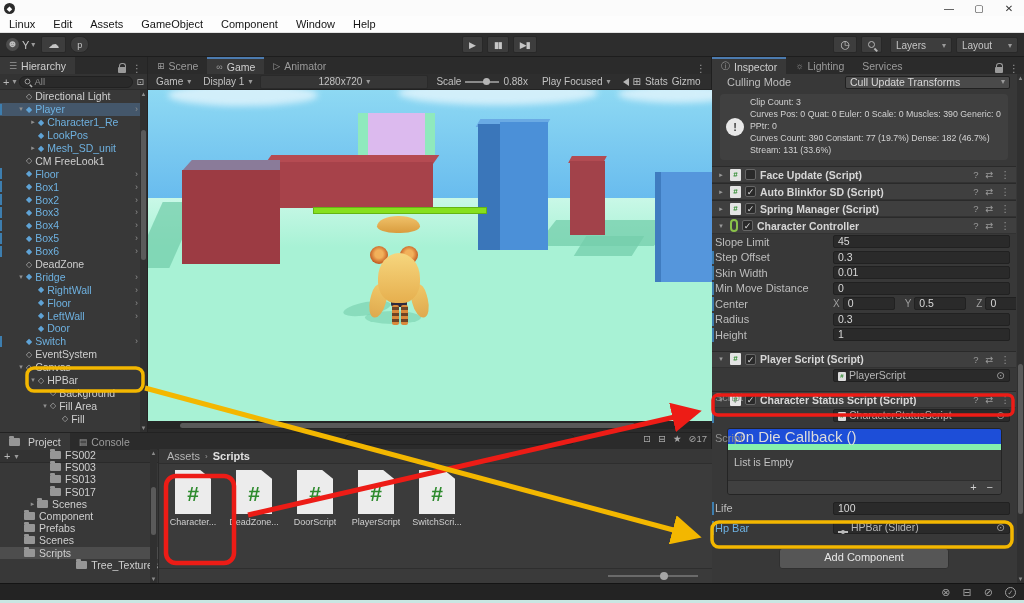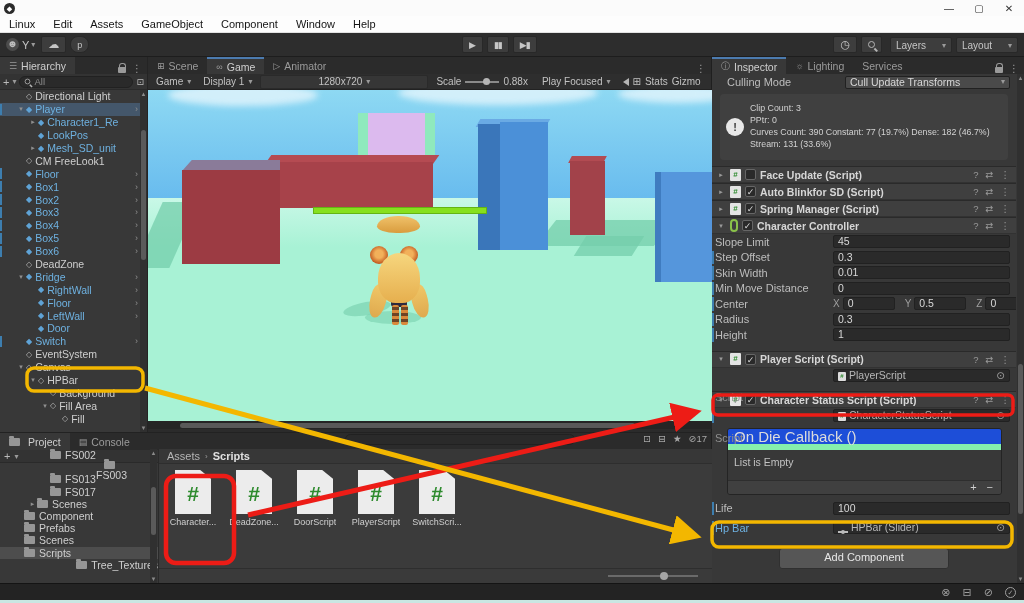--- a/index.html
+++ b/index.html
@@ -500,20 +500,21 @@
         <span class="plabel">Culling Mode</span>
         <span class="fld" style="background:#4a4a4a;">
             <span>Cull Update Transforms</span>
             <span class="caret target">▾</span>
           </span>
       </div>
       <div id="infobox">
         <span id="warn-ico">!</span>
         <div id="info-lines">
             <div>Clip Count: 3</div>
+            <div>Curves Pos: 0 Quat: 0 Euler: 0 Scale: 0 Muscles: 390 Generic: 0</div>
             <div>PPtr: 0</div>
             <div>Curves Count: 390 Constant: 77 (19.7%) Dense: 182 (46.7%)</div>
             <div>Stream: 131 (33.6%)</div>
           </div>
       </div>
       <div id="components">
           <div class="comp-head">
             <span class="exp">▸</span>
             <span class="script-ico">#</span>
             <span class="cb"></span>
@@ -688,21 +689,21 @@
       </span>
     </div>
     <div id="p-body">
       <div id="p-left">
         <div id="p-folders">
             <div class="p-row" style="padding-left: 41px;">
               <span class="exp"></span>
               <span class="fold"></span>
               <span>FS002</span>
             </div>
-            <div class="p-row" style="padding-left: 65px; flex-direction: column;">
+            <div class="p-row" style="padding-left: 41px;">
               <span class="exp"></span>
               <span class="fold"></span>
               <span>FS003</span>
             </div>
             <div class="p-row" style="padding-left: 41px;">
               <span class="exp"></span>
               <span class="fold"></span>
               <span>FS013</span>
             </div>
             <div class="p-row" style="padding-left: 41px;">

